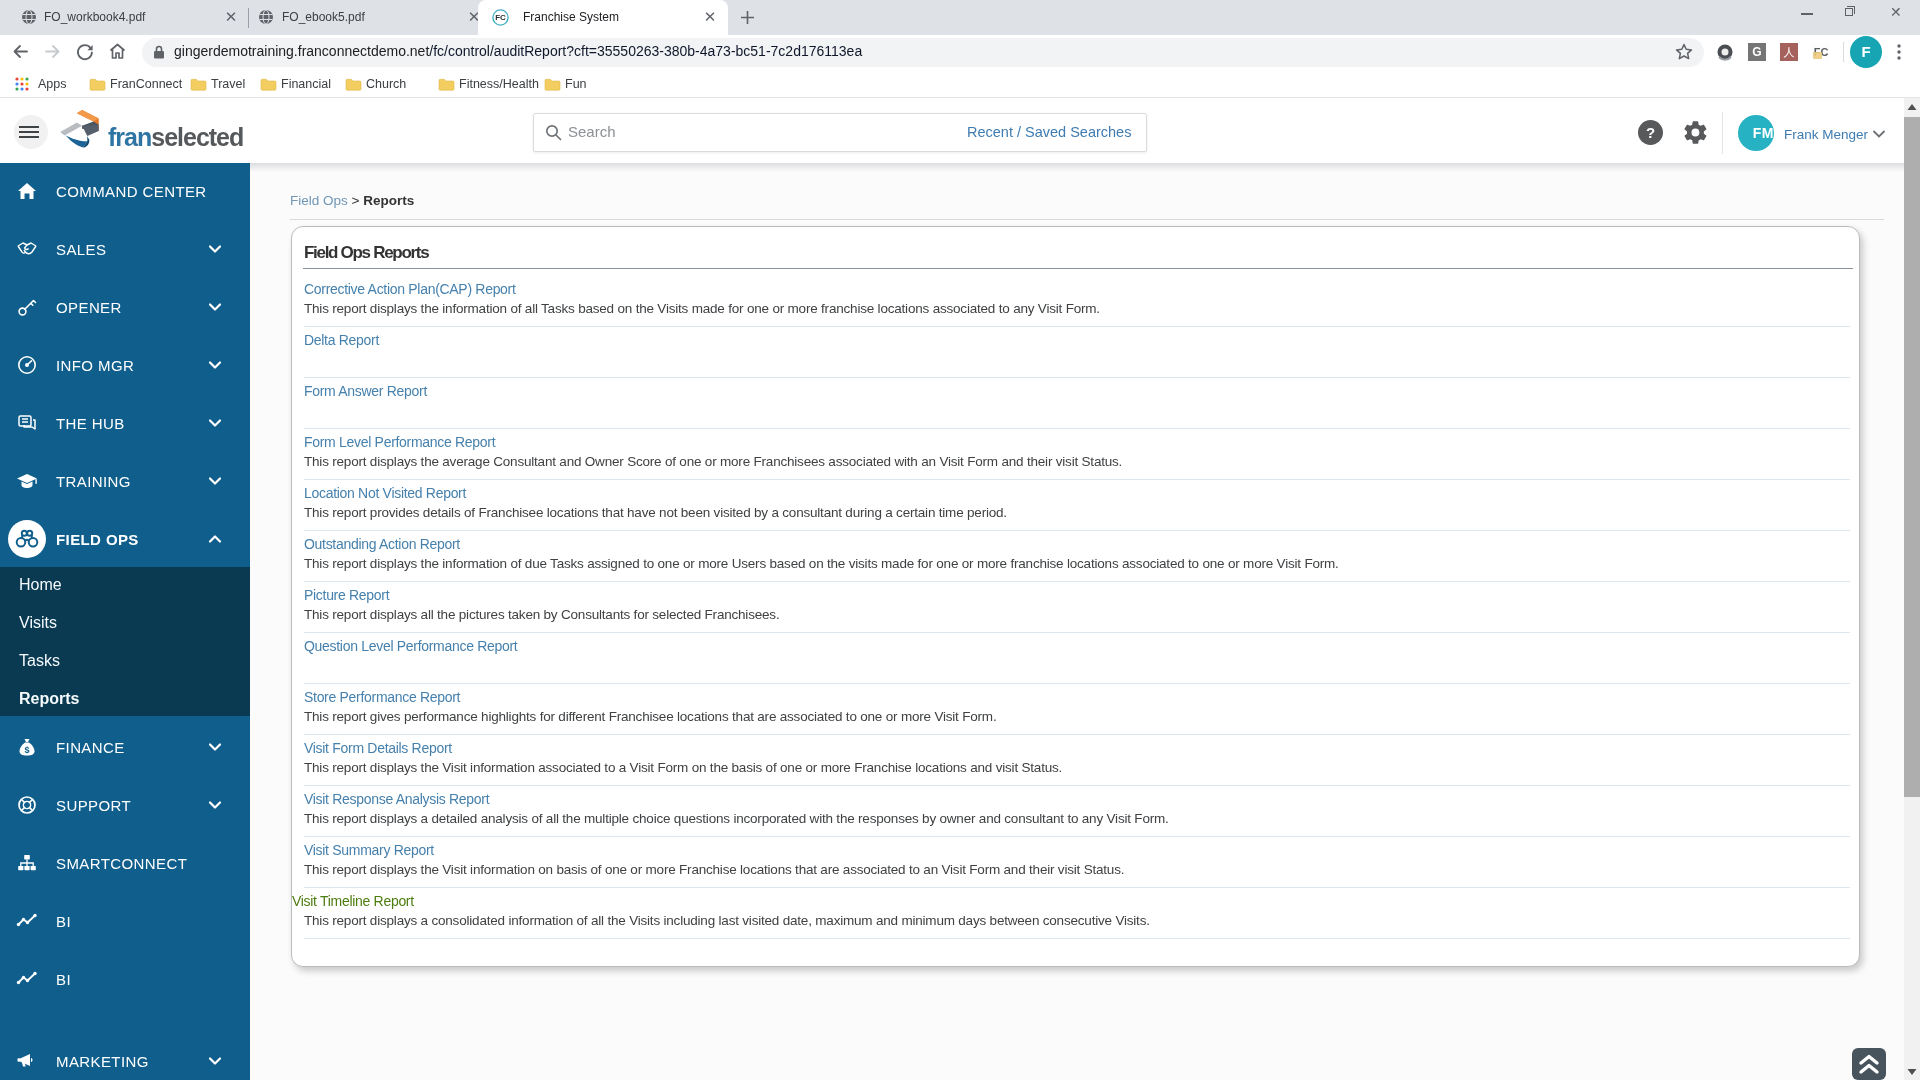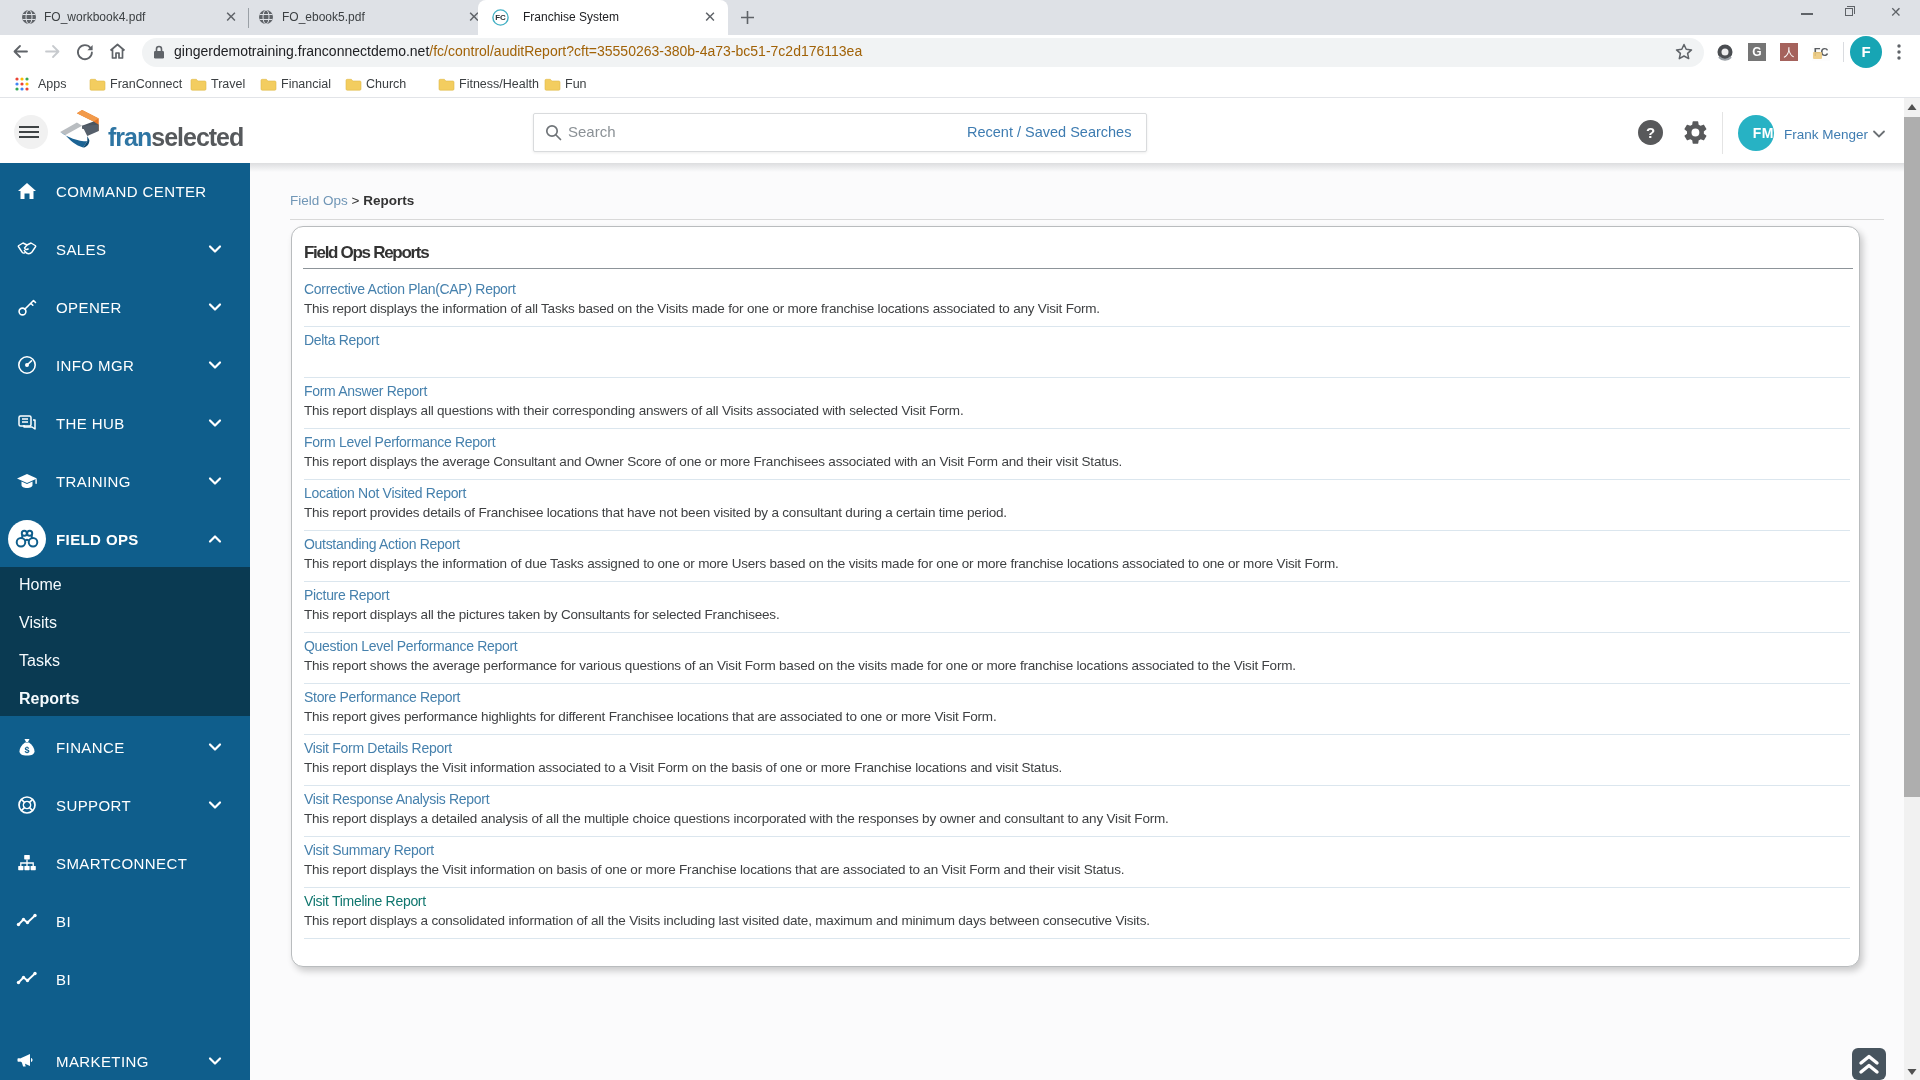--- a/index.html
+++ b/index.html
@@ -59,21 +59,21 @@
   <span class="tabx" style="left:224px;">✕</span>
 </div>
 
 <div class="abs" style="left:1801px;top:13px;width:12px;height:1.5px;background:#5f6368;"></div>
 <div class="abs" style="left:1845px;top:8px;width:8px;height:8px;border:1px solid #5f6368;"></div>
 <div class="abs" style="left:1847px;top:6px;width:8px;height:8px;border-top:1px solid #5f6368;border-right:1px solid #5f6368;"></div>
 <div class="abs" style="left:1890px;top:6px;width:13px;height:13px;color:#5f6368;font-size:14px;line-height:13px;">✕</div>
 
 <div id="toolbar"></div>
 <div id="urlpill"></div>
-<span class="urltext"><span style="color:#202124;">gingerdemotraining.franconnectdemo.net</span><span style="color:#a16207;text-align:center;">/fc/control/auditReport?cft=35550263-380b-4a73-bc51-7c2d176113ea</span></span>
+<span class="urltext"><span style="color:#202124;">gingerdemotraining.franconnectdemo.net</span><span style="color:#0f172a;text-align:center;">/fc/control/auditReport?cft=35550263-380b-4a73-bc51-7c2d176113ea</span></span>
 
 <div id="bookmarks"></div>
 <span class="bktext" style="left:38px;">Apps</span>
 <span class="bktext" style="left:110px;">FranConnect</span>
 <span class="bktext" style="left:211px;">Travel</span>
 <span class="bktext" style="left:281px;">Financial</span>
 <span class="bktext" style="left:366px;">Church</span>
 <span class="bktext" style="left:459px;">Fitness/Health</span>
 <span class="bktext" style="left:565px;">Fun</span>
 
@@ -295,50 +295,48 @@
   <div id="bcline"></div>
   <div id="card">
     <div id="cardtitle">Field Ops Reports</div>
     <div id="cardhr"></div>
     <span class="abs" style="left:12px;top:54px;font-size:14px;letter-spacing:-0.3px;color:#4681ad;">Corrective Action Plan(CAP) Report</span>
     <span class="abs" style="left:12px;top:74px;font-size:13.5px;letter-spacing:-0.2px;color:#3f4143;">This report displays the information of all Tasks based on the Visits made for one or more franchise locations associated to any Visit Form.</span>
     <div class="abs" style="left:12px;top:99px;width:1546px;height:1px;background:#dbe6ee;"></div>
     <span class="abs" style="left:12px;top:105px;font-size:14px;letter-spacing:-0.3px;color:#4681ad;">Delta Report</span>
     <div class="abs" style="left:12px;top:150px;width:1546px;height:1px;background:#dbe6ee;"></div>
     <span class="abs" style="left:12px;top:156px;font-size:14px;letter-spacing:-0.3px;color:#4681ad;">Form Answer Report</span>
-    <span class="abs" style="left:12px;top:176px;font-size:13.5px;letter-spacing:-0.2px;color:#3f4143;">This report displays all questions with their corresponding answers of all Visits associated with selected Visit Form.</span>
     <div class="abs" style="left:12px;top:201px;width:1546px;height:1px;background:#dbe6ee;"></div>
     <span class="abs" style="left:12px;top:207px;font-size:14px;letter-spacing:-0.3px;color:#4681ad;">Form Level Performance Report</span>
     <span class="abs" style="left:12px;top:227px;font-size:13.5px;letter-spacing:-0.2px;color:#3f4143;">This report displays the average Consultant and Owner Score of one or more Franchisees associated with an Visit Form and their visit Status.</span>
     <div class="abs" style="left:12px;top:252px;width:1546px;height:1px;background:#dbe6ee;"></div>
     <span class="abs" style="left:12px;top:258px;font-size:14px;letter-spacing:-0.3px;color:#4681ad;">Location Not Visited Report</span>
     <span class="abs" style="left:12px;top:278px;font-size:13.5px;letter-spacing:-0.2px;color:#3f4143;">This report provides details of Franchisee locations that have not been visited by a consultant during a certain time period.</span>
     <div class="abs" style="left:12px;top:303px;width:1546px;height:1px;background:#dbe6ee;"></div>
     <span class="abs" style="left:12px;top:309px;font-size:14px;letter-spacing:-0.3px;color:#4681ad;">Outstanding Action Report</span>
     <span class="abs" style="left:12px;top:329px;font-size:13.5px;letter-spacing:-0.2px;color:#3f4143;">This report displays the information of due Tasks assigned to one or more Users based on the visits made for one or more franchise locations associated to one or more Visit Form.</span>
     <div class="abs" style="left:12px;top:354px;width:1546px;height:1px;background:#dbe6ee;"></div>
     <span class="abs" style="left:12px;top:360px;font-size:14px;letter-spacing:-0.3px;color:#4681ad;">Picture Report</span>
     <span class="abs" style="left:12px;top:380px;font-size:13.5px;letter-spacing:-0.2px;color:#3f4143;">This report displays all the pictures taken by Consultants for selected Franchisees.</span>
     <div class="abs" style="left:12px;top:405px;width:1546px;height:1px;background:#dbe6ee;"></div>
     <span class="abs" style="left:12px;top:411px;font-size:14px;letter-spacing:-0.3px;color:#4681ad;">Question Level Performance Report</span>
-    <span class="abs" style="left:12px;top:431px;font-size:13.5px;letter-spacing:-0.2px;color:#3f4143;">This report shows the average performance for various questions of an Visit Form based on the visits made for one or more franchise locations associated to the Visit Form.</span>
     <div class="abs" style="left:12px;top:456px;width:1546px;height:1px;background:#dbe6ee;"></div>
     <span class="abs" style="left:12px;top:462px;font-size:14px;letter-spacing:-0.3px;color:#4681ad;">Store Performance Report</span>
     <span class="abs" style="left:12px;top:482px;font-size:13.5px;letter-spacing:-0.2px;color:#3f4143;">This report gives performance highlights for different Franchisee locations that are associated to one or more Visit Form.</span>
     <div class="abs" style="left:12px;top:507px;width:1546px;height:1px;background:#dbe6ee;"></div>
     <span class="abs" style="left:12px;top:513px;font-size:14px;letter-spacing:-0.3px;color:#4681ad;">Visit Form Details Report</span>
     <span class="abs" style="left:12px;top:533px;font-size:13.5px;letter-spacing:-0.2px;color:#3f4143;">This report displays the Visit information associated to a Visit Form on the basis of one or more Franchise locations and visit Status.</span>
     <div class="abs" style="left:12px;top:558px;width:1546px;height:1px;background:#dbe6ee;"></div>
     <span class="abs" style="left:12px;top:564px;font-size:14px;letter-spacing:-0.3px;color:#4681ad;">Visit Response Analysis Report</span>
     <span class="abs" style="left:12px;top:584px;font-size:13.5px;letter-spacing:-0.2px;color:#3f4143;">This report displays a detailed analysis of all the multiple choice questions incorporated with the responses by owner and consultant to any Visit Form.</span>
     <div class="abs" style="left:12px;top:609px;width:1546px;height:1px;background:#dbe6ee;"></div>
     <span class="abs" style="left:12px;top:615px;font-size:14px;letter-spacing:-0.3px;color:#4681ad;">Visit Summary Report</span>
     <span class="abs" style="left:12px;top:635px;font-size:13.5px;letter-spacing:-0.2px;color:#3f4143;">This report displays the Visit information on basis of one or more Franchise locations that are associated to an Visit Form and their visit Status.</span>
     <div class="abs" style="left:12px;top:660px;width:1546px;height:1px;background:#dbe6ee;"></div>
-    <span class="abs" style="left:12px;top:666px;font-size:14px;letter-spacing:-0.3px;color:#0f766e;">Visit Timeline Report</span>
+    <span class="abs" style="left:0;top:666px;font-size:14px;letter-spacing:-0.3px;color:#4d7c0f;">Visit Timeline Report</span>
     <span class="abs" style="left:12px;top:686px;font-size:13.5px;letter-spacing:-0.2px;color:#3f4143;">This report displays a consolidated information of all the Visits including last visited date, maximum and minimum days between consecutive Visits.</span>
     <div class="abs" style="left:12px;top:711px;width:1546px;height:1px;background:#dbe6ee;"></div>
   </div>
 </div>
 
 <div id="scrollbar"></div>
 <div id="scrollthumb"></div>
 <div id="totop"></div>
 
 <svg class="abs" style="left:21px;top:9px;" width="16" height="16" viewBox="0 0 16 16">

